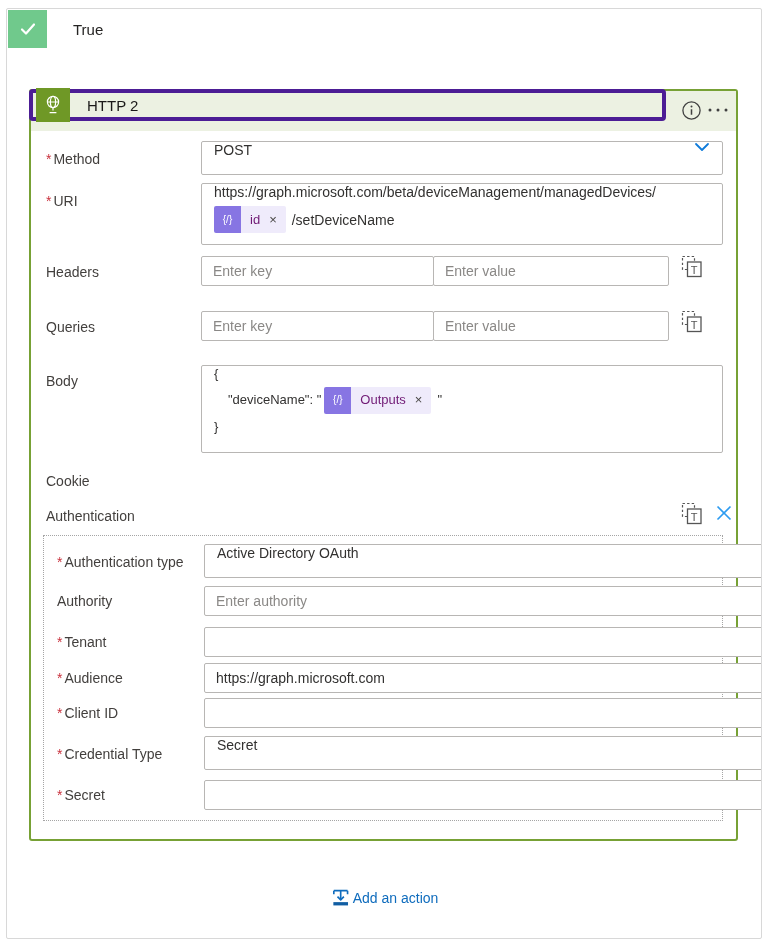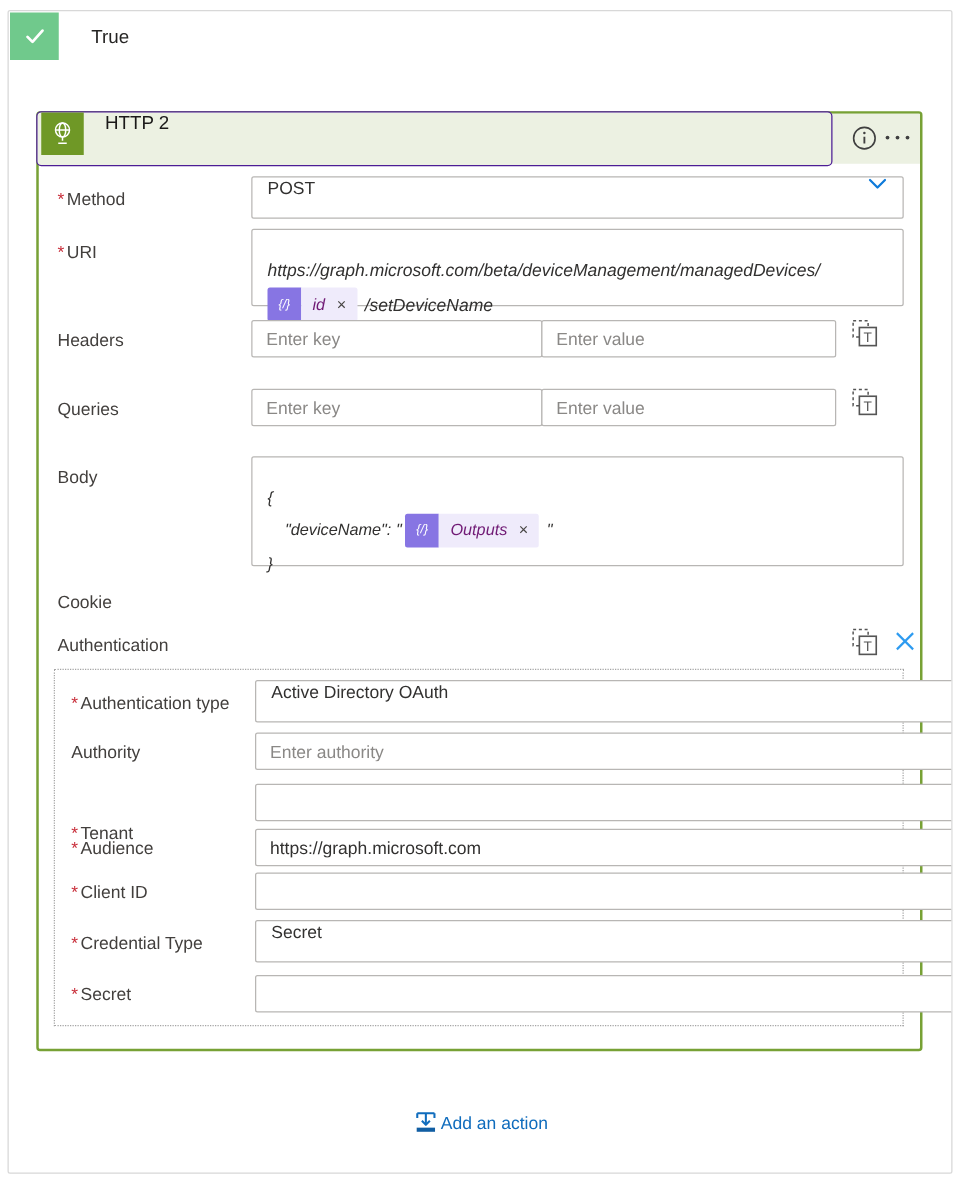--- a/index.html
+++ b/index.html
@@ -6,35 +6,35 @@
   html,body { width:768px; height:946px; background:#ffffff; font-family:"Liberation Sans","DejaVu Sans",sans-serif; }
   .frame { position:absolute; left:6px; top:8px; width:756px; height:931px; border:1px solid #d8d8d8; border-radius:2px; background:#fff; overflow:hidden; }
 
   
   .true-chip { position:absolute; left:1px; top:1px; width:39px; height:38px; background:#70c98c; display:flex; align-items:center; justify-content:center; }
   .true-label { position:absolute; left:66px; top:12px; font-size:15px; color:#252423; }
 
   
   .card { position:absolute; left:22px; top:80px; width:709px; height:752px; border:2px solid #77a135; border-radius:3px; background:#fff; }
   .card-header { position:absolute; left:0; top:0; width:100%; height:40px; background:#ecf1e2; }
-  .focus-ring { position:absolute; left:-2px; top:-2px; width:637px; height:44px; border:1px solid #4c1d95; border-radius:4px; background:#ecf1e2; display:flex; align-items:flex-start; cursor:pointer; }
+  .focus-ring { position:absolute; left:-2px; top:-2px; width:637px; height:32px; border:4px solid #4c1d95; border-radius:4px; background:#ecf1e2; display:flex; align-items:center; cursor:pointer; }
   .action-icon { width:34px; height:34px; margin-left:3px; background:#6f9826; display:flex; align-items:center; justify-content:center; flex:none; }
   .action-title { margin-left:17px; font-size:15px; color:#1b1a19; }
   .hdr-info { position:absolute; right:34px; top:9px; width:21px; height:21px; cursor:pointer; }
   .hdr-ellipsis { position:absolute; right:7px; top:15px; width:22px; height:8px; cursor:pointer; }
 
   
   .lbl { position:absolute; left:15px; font-size:14px; color:#423f3d; white-space:nowrap; }
   .req { color:#c9303c; margin-right:2px; }
   .inp, .ddl, .box { position:absolute; border:1px solid #b8b6b4; background:#fff; font-size:14px; color:#323130; border-radius:2px; }
   input.inp { padding:0 11px; font-family:inherit; outline:none; width:522px; left:170px; height:30px; }
   input.inp::placeholder { color:#8a8886; opacity:1; }
   .ddl { left:170px; width:522px; display:flex; align-items:flex-start; padding:0 12px; cursor:pointer; }
   .ddl .chev { margin-left:auto; }
-  .box { left:170px; width:522px; padding:24px 12px;font-style:italic; }
+  .box { left:170px; width:522px; padding:0 12px; }
 
   .r-method { top:50px; height:34px; }
   .l-method { top:60px; }
   .box-uri { top:92px; height:62px; }
   .l-uri { top:102px; }
   .uri-line2 { display:flex; align-items:center; margin-top:6px; }
   .inp-hkey   { top:165px; width:233px !important; }
   .inp-hval   { top:165px; left:402px !important; width:236px !important; }
   .l-headers { top:173px; }
   .inp-qkey   { top:220px; width:233px !important; }
@@ -49,21 +49,21 @@
 
   .ticon { position:absolute; left:650px; width:22px; height:24px; cursor:pointer; }
   .t-headers { top:164px; } .t-queries { top:219px; } .t-auth { top:411px; }
   .x-auth { position:absolute; left:684px; top:413px; width:18px; height:18px; cursor:pointer; }
 
   .auth-box { position:absolute; left:12px; top:444px; width:680px; height:286px; border:1px dotted #a5a5a5; }
   .auth-box .lbl { left:13px; }
   .auth-box input.inp, .auth-box .ddl { left:160px; width:605px;gap:20px; }
   .a-type { top:8px; height:34px; }   .la-type { top:18px; }
   .a-authority { top:50px; }          .la-authority { top:57px; }
-  .a-tenant { top:91px; }             .la-tenant { top:98px;margin-top:24px; }
+  .a-tenant { top:91px; }             .la-tenant { top:98px; }
   .a-audience { top:127px; }          .la-audience { top:134px; }
   .a-client { top:162px; }            .la-client { top:169px; }
   .a-cred { top:200px; height:34px; } .la-cred { top:210px; }
   .a-secret { top:244px; }            .la-secret { top:251px; }
 
   
   .pill { display:inline-flex; align-items:stretch; height:27px; vertical-align:middle; cursor:pointer; }
   .pill-fx { width:27px; background:#8775e3; color:#fff; font-size:10px; display:flex; align-items:center; justify-content:center; border-radius:2px 0 0 2px; }
   .pill-body { background:#efebfb; display:flex; align-items:center; padding:0 9px; border-radius:0 2px 2px 0; }
   .pill-label { font-size:13px; color:#701a75; }

